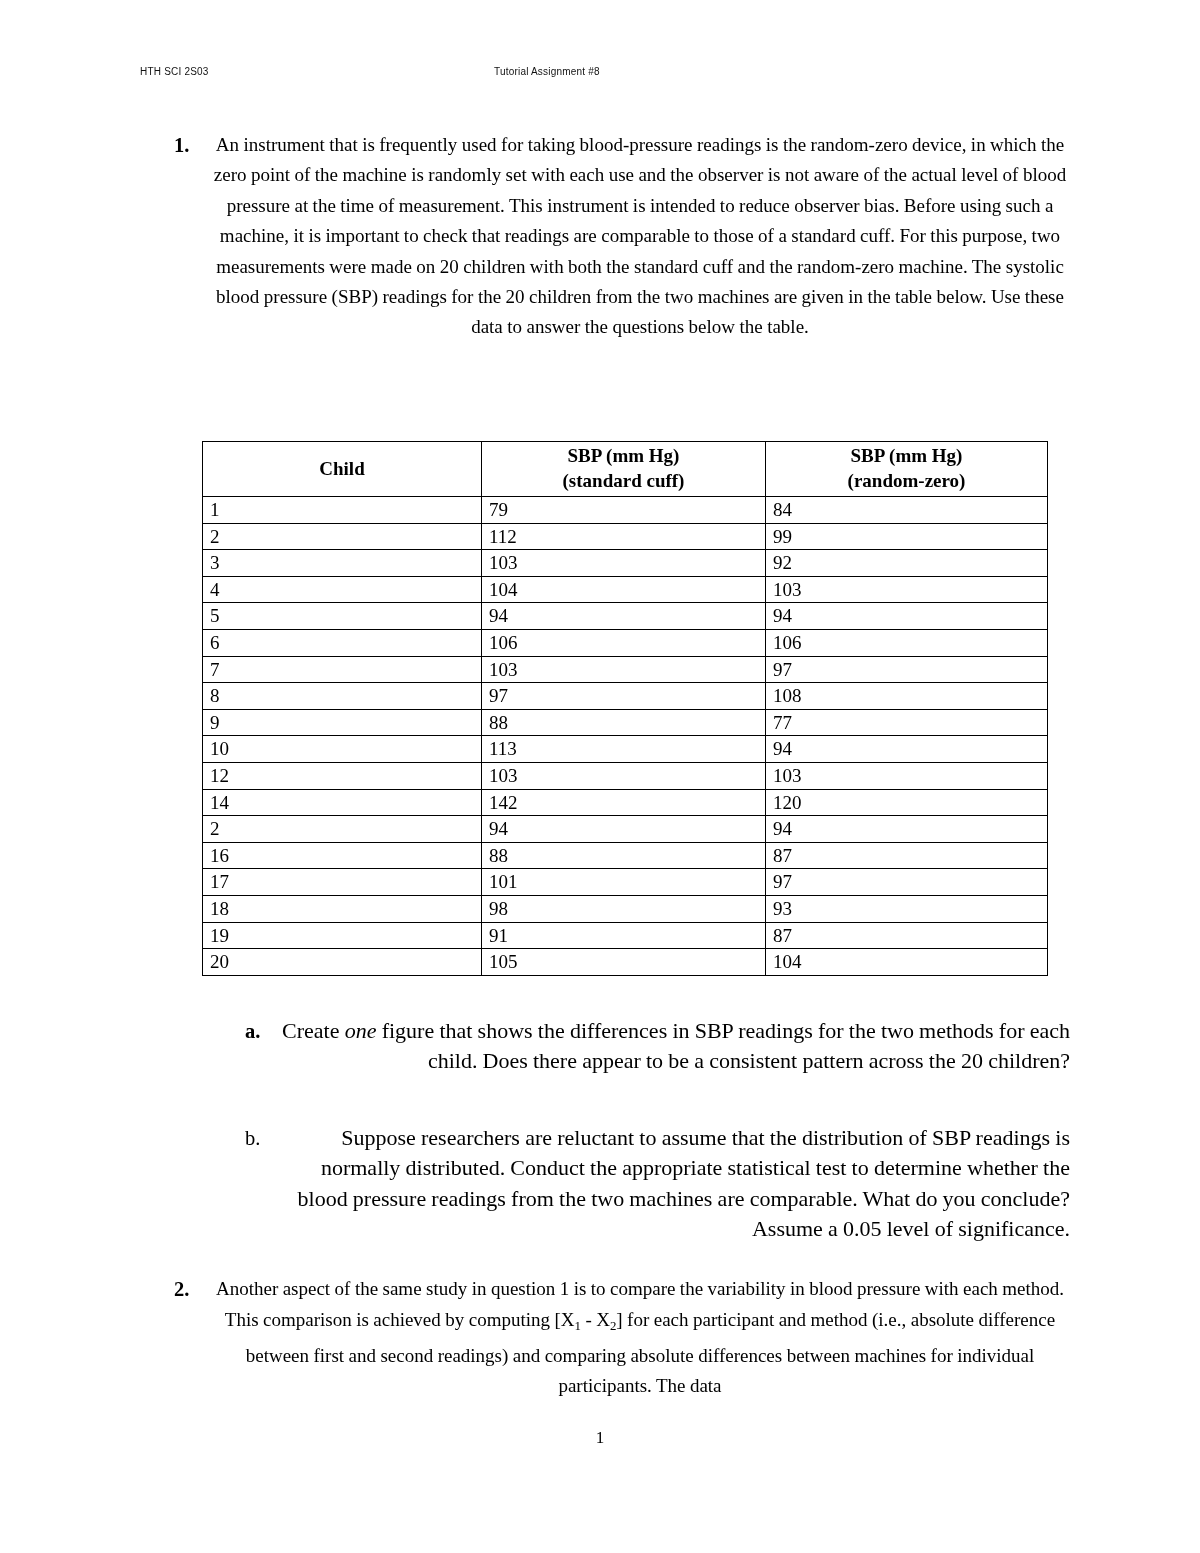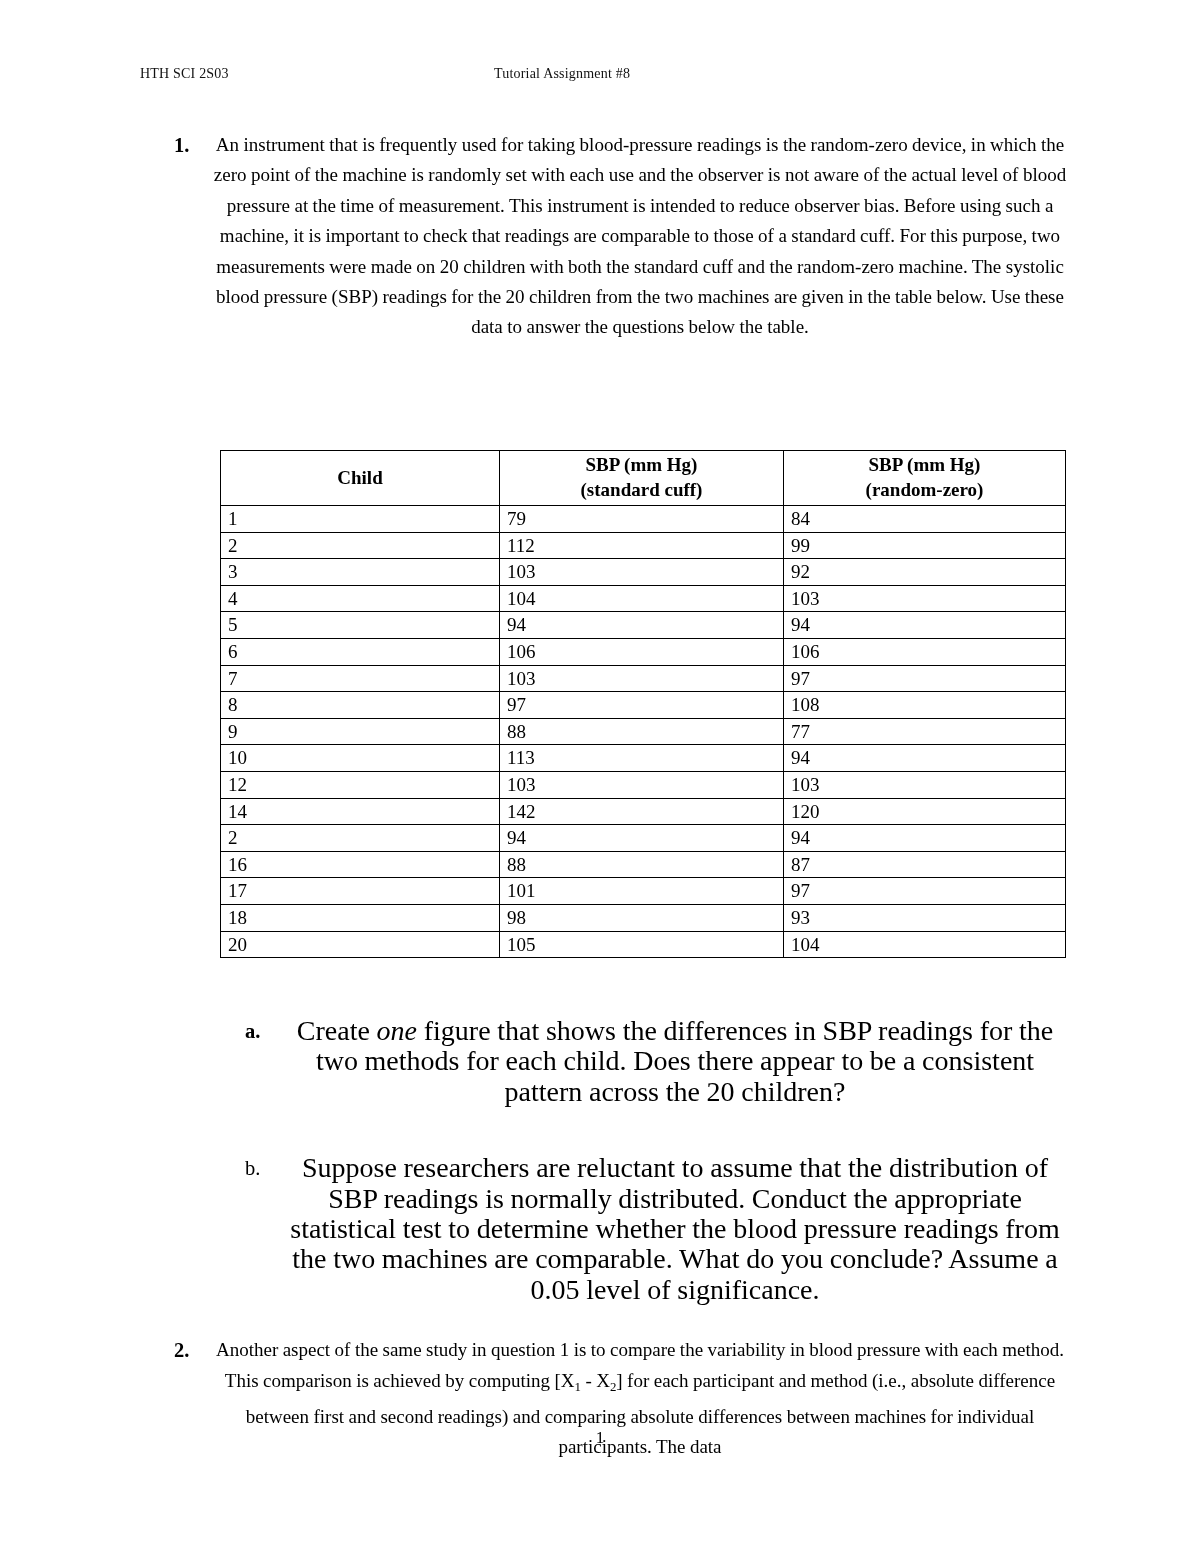--- a/index.html
+++ b/index.html
@@ -23,22 +23,22 @@
     box-sizing: border-box;
   }
 
   
   .doc-header {
     position: absolute;
     top: 66px;
     left: 140px;
     width: 920px;
     height: 24px;
-    font-family: Liberation Serif, serif;
-    font-size: 14px;
+    font-family: Liberation Sans, sans-serif;
+    font-size: 10px;
     letter-spacing: 0.2px;
     color: #111;
   }
   .doc-header .hdr-left {
     position: absolute;
     left: 0;
     top: 0;
     white-space: nowrap;
   }
   .doc-header .hdr-center {
@@ -86,39 +86,38 @@
   }
   .sub-item .marker {
     position: absolute;
     left: 245px;
     top: 0;
     font-size: 20.5px;
     line-height: 30.4px;
   }
   .sub-item .marker.bold { font-weight: bold; }
   .sub-item .body {
-    font-size: 28px;
+    font-size: 22px;
     line-height: 30.4px;
-    text-align: center;
+    text-align: right;
     word-spacing: -0.3px;
   }
 
   .gap-sm { height: 30px; }
   .gap-md { height: 46px; }
 
   em.ital { font-style: italic; }
   sub.sb { font-size: 0.68em; vertical-align: -0.28em; }
 
   
   .table-wrap {
     position: absolute;
     left: 202px;
-    top: 450px;
+    top: 441px;
     width: 845px;
-    margin-left: 18px;
   }
   table.sbp {
     border-collapse: collapse;
     width: 845px;
     table-layout: fixed;
     font-size: 19px;
   }
   table.sbp col.c-child  { width: 279px; }
   table.sbp col.c-std    { width: 284px; }
   table.sbp col.c-rz     { width: 282px; }
@@ -271,20 +270,25 @@
             <td>17</td>
             <td>101</td>
             <td>97</td>
           </tr>
           <tr>
             <td>18</td>
             <td>98</td>
             <td>93</td>
           </tr>
           <tr>
+            <td>19</td>
+            <td>91</td>
+            <td>87</td>
+          </tr>
+          <tr>
             <td>20</td>
             <td>105</td>
             <td>104</td>
           </tr>
         </tbody>
     </table>
   </div>
 
   <div style="position:absolute; left:0; top:1016px; width:1200px;">
 

